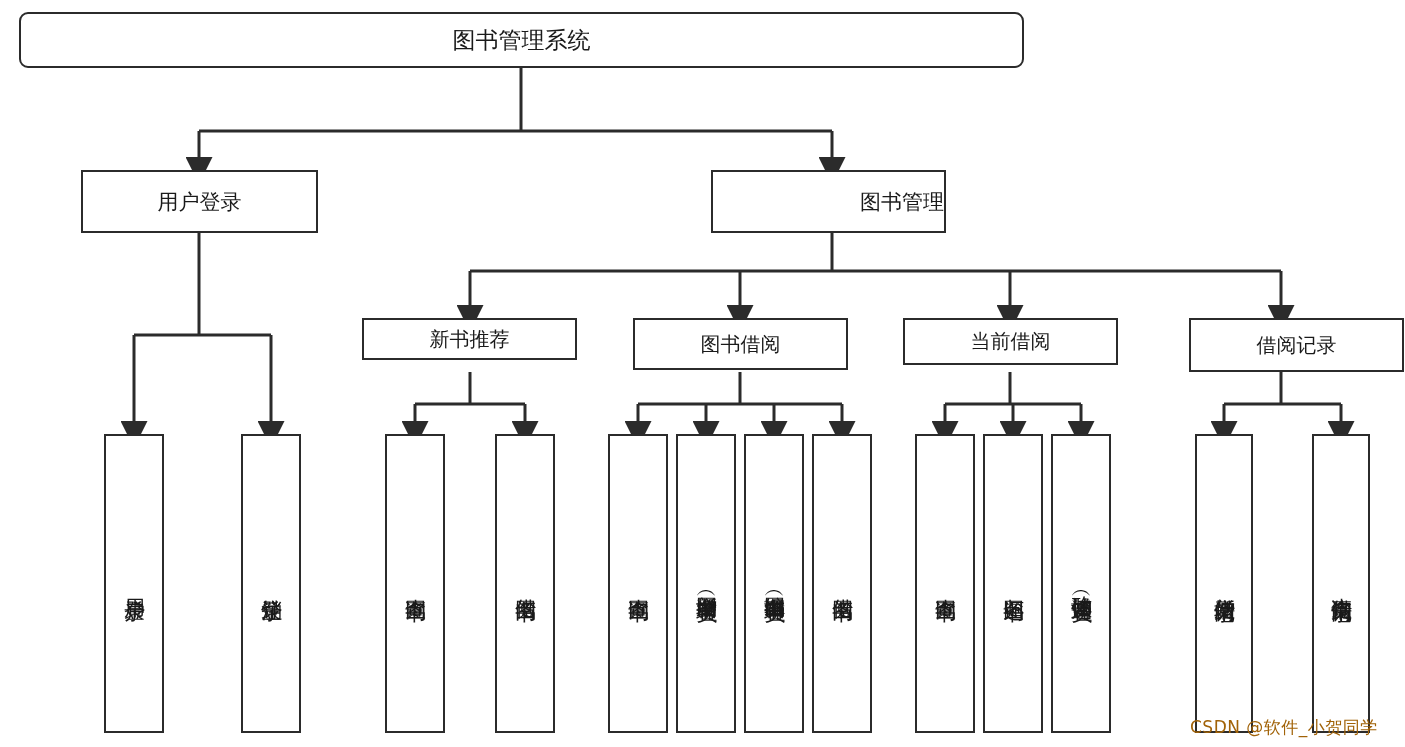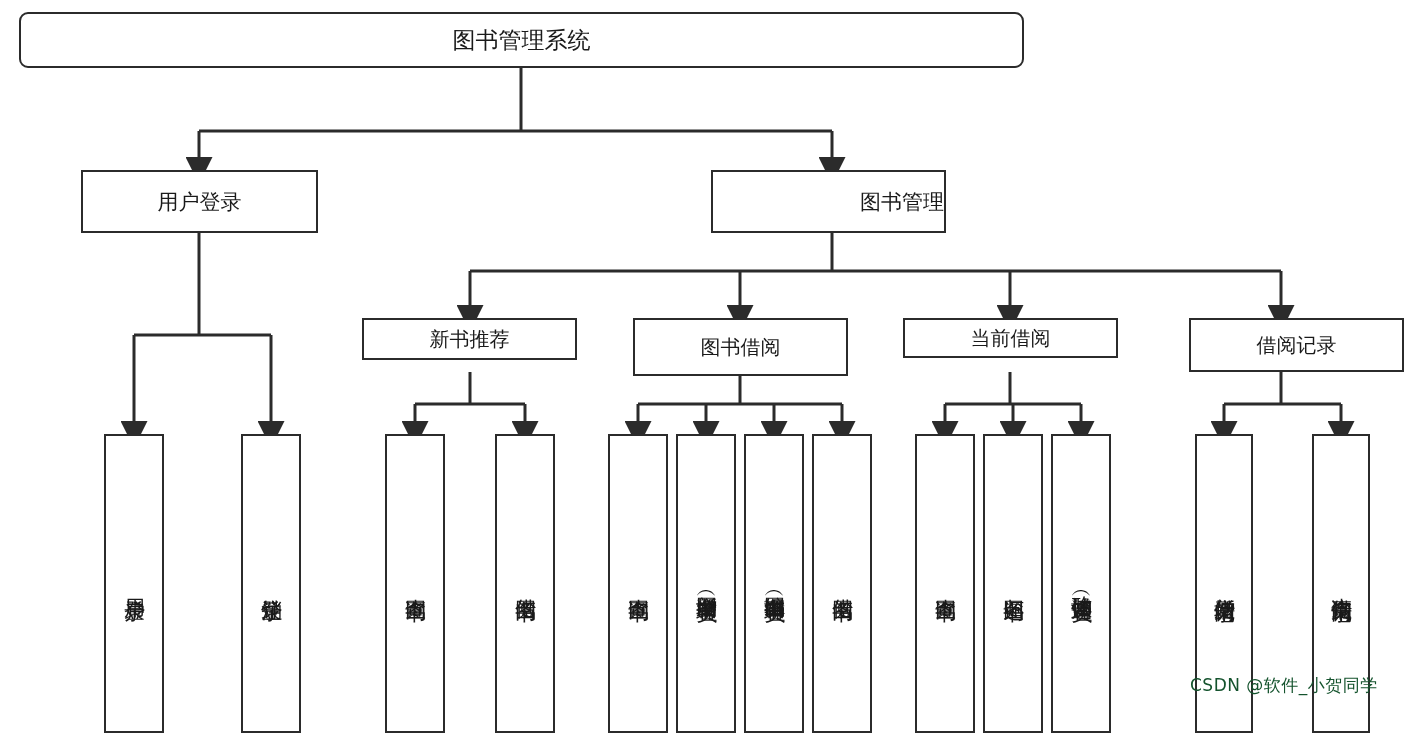--- a/index.html
+++ b/index.html
@@ -51,23 +51,23 @@
     writing-mode: vertical-rl;
     text-orientation: upright;
     font-size: 21px;
     line-height: 1.12;
     letter-spacing: 1px;
     white-space: nowrap;
   }
   .watermark {
     position: absolute;
     left: 1190px;
-    top: 674px;
+    top: 716px;
     font-size: 17px;
-    color: #14532d;
+    color: #a16207;
     white-space: nowrap;
     letter-spacing: 0.5px;
     text-align: right;
   }
 </style>
 </head>
 <body>
 
 <div id="canvas">
 
@@ -128,24 +128,24 @@
   <div class="node level1" style="left:81px; top:170px; width:237px; height:63px;">
     <span>用户登录</span>
   </div>
   <div class="node level1" style="left:711px; top:170px; width:235px; height:63px;justify-content:flex-end;">
     <span>图书管理</span>
   </div>
 
   <div class="node level2" style="left:362px; top:318px; width:215px; height:42px;">
     <span>新书推荐</span>
   </div>
-  <div class="node level2" style="left:633px; top:318px; width:215px; height:58px;">
+  <div class="node level2" style="left:633px; top:318px; width:215px; height:52px;">
     <span>图书借阅</span>
   </div>
-  <div class="node level2" style="left:903px; top:318px; width:215px; height:40px;">
+  <div class="node level2" style="left:903px; top:318px; width:215px; height:47px;">
     <span>当前借阅</span>
   </div>
   <div class="node level2" style="left:1173px; top:318px; width:215px; height:54px;margin-left:16px;">
     <span>借阅记录</span>
   </div>
 
   <div class="leaf" style="left:104px; top:434px; width:60px; height:299px;">
     <span class="vtext">用户登录</span>
   </div>
   <div class="leaf" style="left:241px; top:434px; width:60px; height:299px;">

